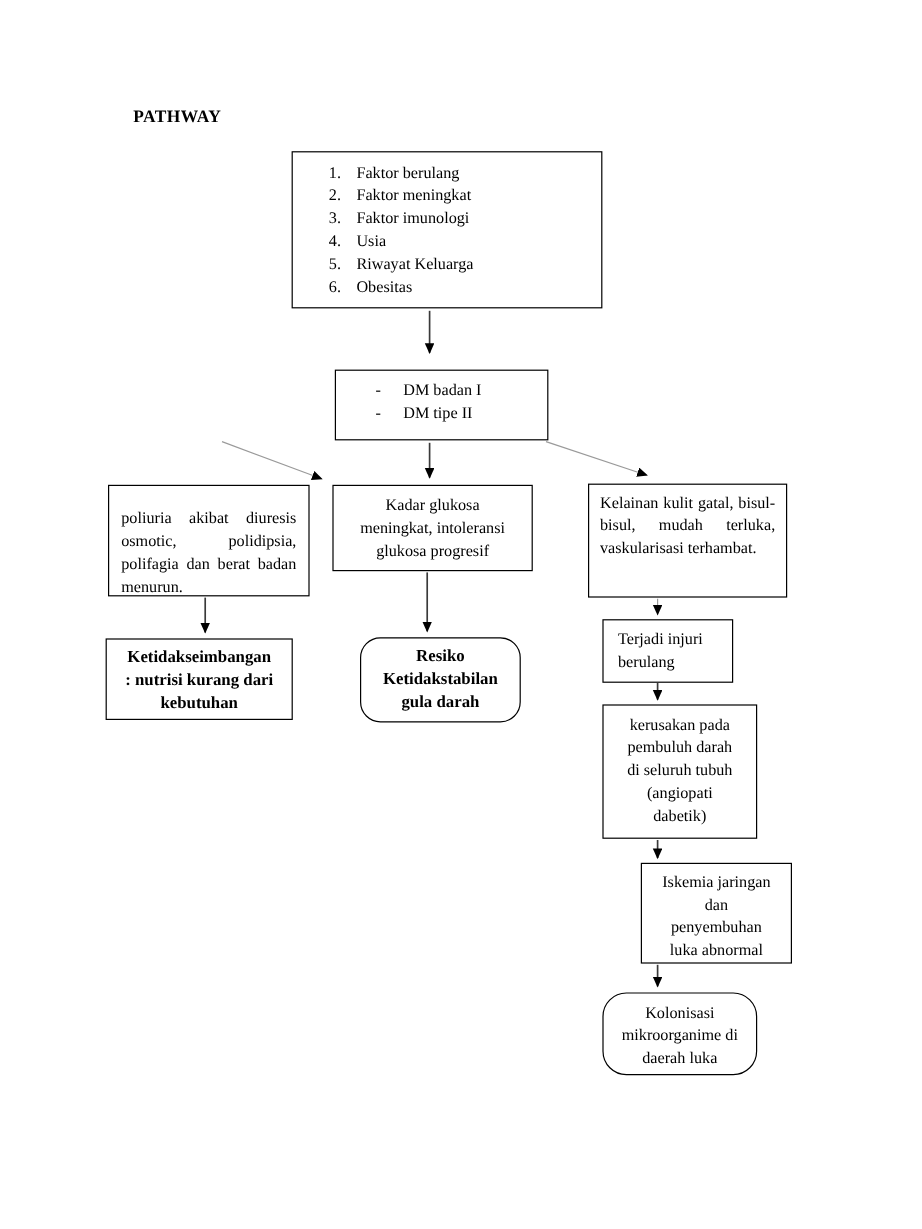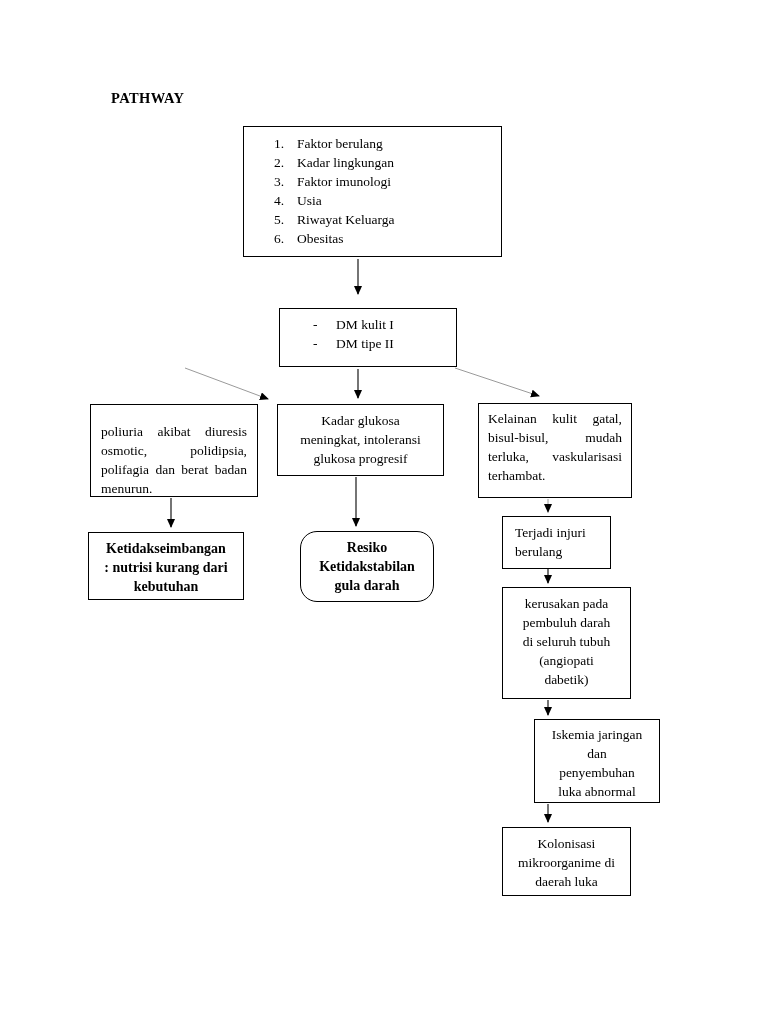--- a/index.html
+++ b/index.html
@@ -28,27 +28,27 @@
   .center{text-align:center;}
   .justify{text-align:justify;}
   .bold{font-weight:bold; font-size:14px;}
   .list-row{display:flex;}
   .list-row .marker-col{flex:0 0 23px;}
   
   .b-factors{left:243px; top:126px; width:259px; height:131px; padding:7px 6px 0 30px;}
   .b-dm{left:279px; top:308px; width:178px; height:59px; padding:6px 6px 0 33px;}
   .b-poliuria{left:90px; top:404px; width:168px; height:93px; padding:17px 10px;}
   .b-kadar{left:277px; top:404px; width:167px; height:72px; padding:6px 4px;}
-  .b-kelainan{left:478px; top:403px; width:154px; height:95px; padding:5px 9px;}
+  .b-kelainan{left:490px; top:403px; width:166px; height:95px; padding:5px 9px;}
   .b-ketidak{left:88px; top:532px; width:156px; height:68px; padding:6px 4px;}
   .b-resiko{left:300px; top:531px; width:134px; height:71px; padding:6px 2px;border-radius:17px;}
   .b-terjadi{left:502px; top:516px; width:109px; height:53px; padding:6px 4px 0 12px;}
   .b-kerusakan{left:502px; top:587px; width:129px; height:112px; padding:6px 2px;}
   .b-iskemia{left:502px; top:719px; width:126px; height:84px; padding:5px 2px;margin-left:32px;}
-  .b-kolonisasi{left:502px; top:827px; width:129px; height:69px; padding:6px 2px;}
+  .b-kolonisasi{left:502px; top:827px; width:129px; height:69px; padding:6px 2px;border-radius:20px;}
 </style>
 </head>
 <body>
 
 <div class="page">
 
   <h1 class="title">PATHWAY</h1>
 
   <svg class="connectors" viewBox="0 0 768 1024" xmlns="http://www.w3.org/2000/svg">
     <defs>
@@ -68,21 +68,21 @@
     <line class="shaft" x1="548" y1="804" x2="548" y2="822" marker-end="url(#ah)"></line>
   </svg>
 
   <div class="box b-factors">
     <div class="list-row">
       <span class="marker-col">1.</span>
       <span>Faktor berulang</span>
     </div>
     <div class="list-row">
       <span class="marker-col">2.</span>
-      <span>Kadar lingkungan</span>
+      <span>Faktor meningkat</span>
     </div>
     <div class="list-row">
       <span class="marker-col">3.</span>
       <span>Faktor imunologi</span>
     </div>
     <div class="list-row">
       <span class="marker-col">4.</span>
       <span>Usia</span>
     </div>
     <div class="list-row">
@@ -91,21 +91,21 @@
     </div>
     <div class="list-row">
       <span class="marker-col">6.</span>
       <span>Obesitas</span>
     </div>
   </div>
 
   <div class="box b-dm">
     <div class="list-row">
       <span class="marker-col">-</span>
-      <span>DM kulit I</span>
+      <span>DM badan I</span>
     </div>
     <div class="list-row">
       <span class="marker-col">-</span>
       <span>DM tipe II</span>
     </div>
   </div>
 
   <div class="box b-poliuria justify">poliuria akibat diuresis osmotic, polidipsia, polifagia dan berat badan menurun.</div>
   <div class="box b-ketidak bold center pre">Ketidakseimbangan
 : nutrisi kurang dari

